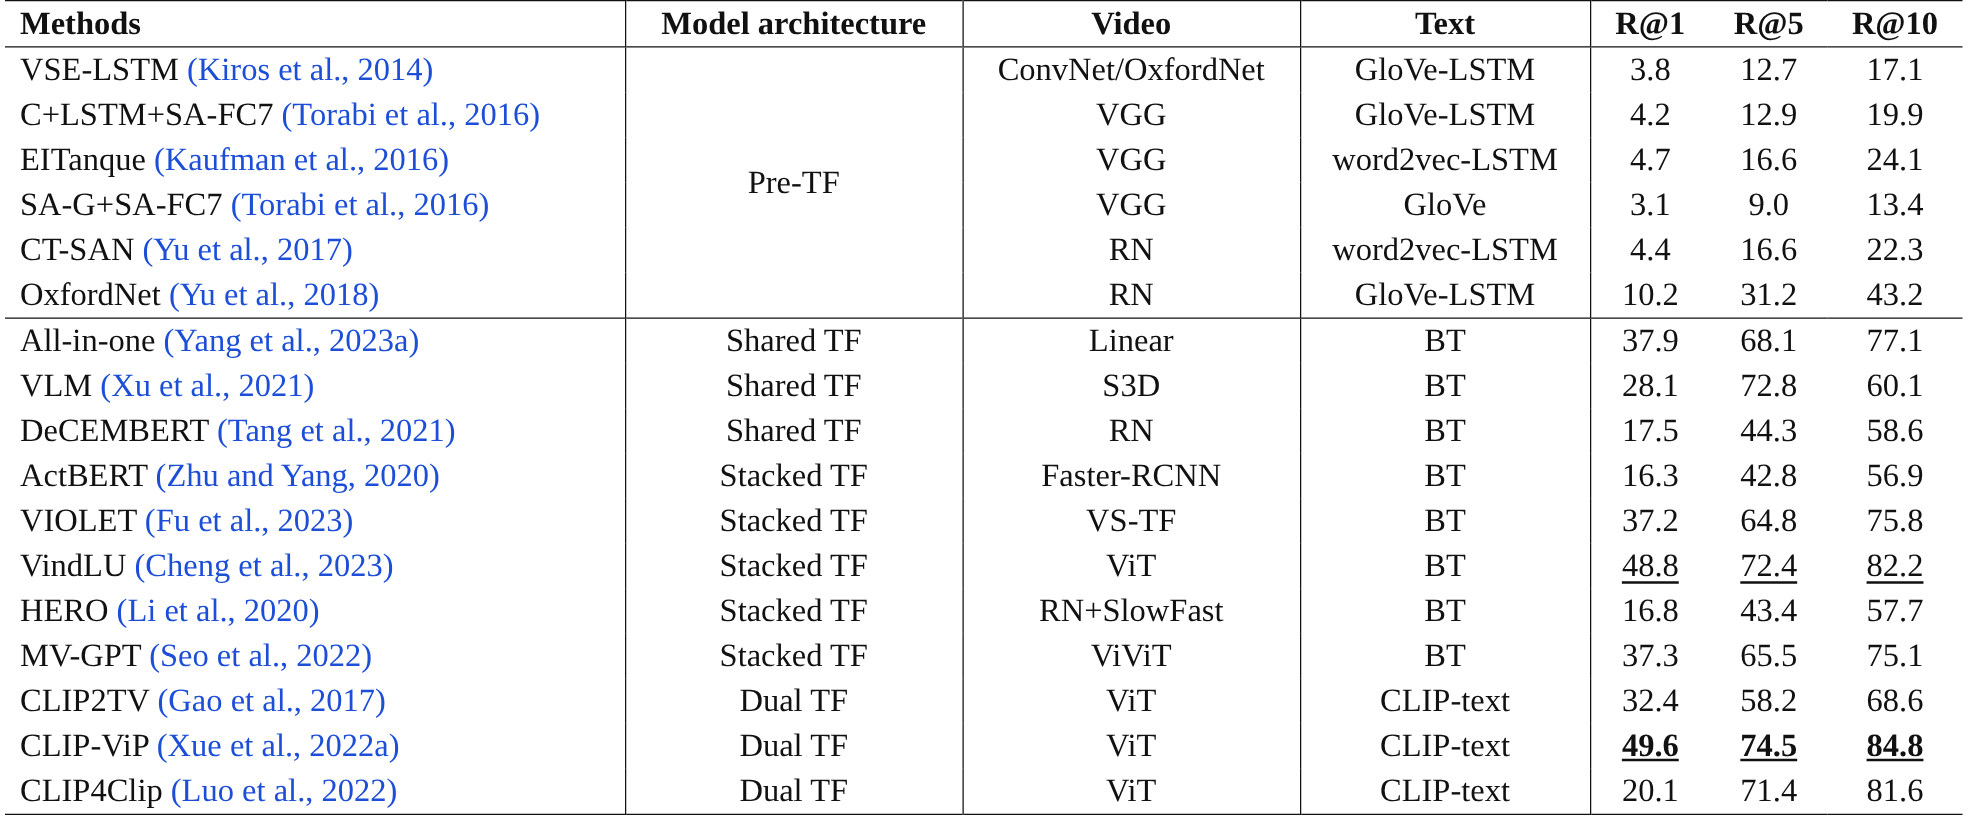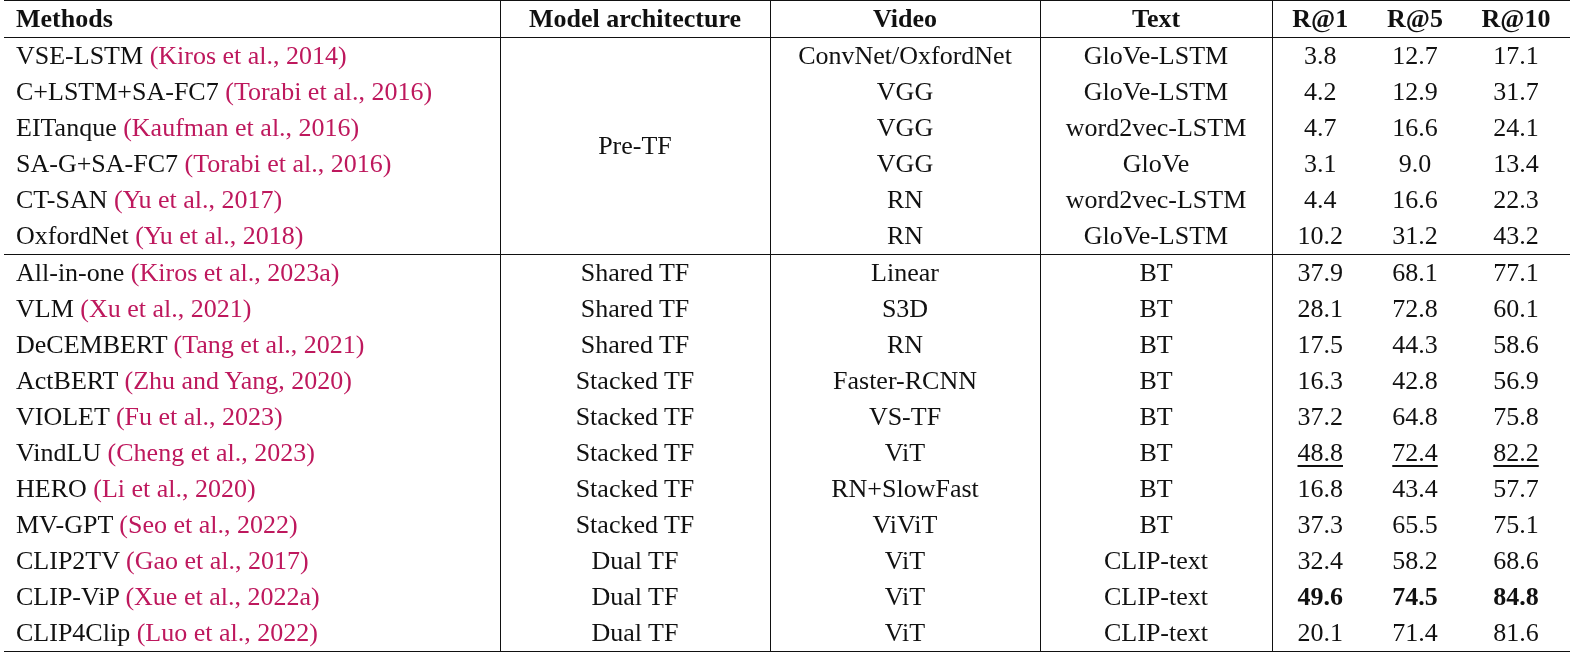--- a/index.html
+++ b/index.html
@@ -14,22 +14,22 @@
       table-layout: fixed;
     }
     thead tr { border-top: 1.5px solid #111; border-bottom: 1.5px solid #111; }
     tbody.pre tr:last-child { border-bottom: 1.5px solid #111; }
     tbody.post tr:last-child { border-bottom: 1.5px solid #111; }
     th, td { height: 36px; padding: 0 8px; line-height: 36px; white-space: nowrap; }
     th { font-weight: bold; text-align: center; }
     th.methods, td.methods { text-align: left; padding-left: 12px; }
     td { text-align: center; }
     .vr { border-right: 1.5px solid #111; }
-    .cite { color: #be185d; text-align: center; }
-    .best { font-weight: bold; }
+    .cite { color: #1d4ed8; text-align: center; }
+    .best { font-weight: bold; text-decoration: underline; }
     .second { text-decoration: underline; text-underline-offset: 4px; }
     col.c1 { width: 496px; }
     col.c2 { width: 270px; }
     col.c3 { width: 270px; }
     col.c4 { width: 232px; }
     col.c5 { width: 96px; }
     col.c6 { width: 94px; }
     col.c7 { width: 108px; }
   </style>
 </head>
@@ -65,21 +65,21 @@
         <td>3.8</td>
         <td>12.7</td>
         <td>17.1</td>
       </tr>
       <tr>
         <td class="methods vr"><span>C+LSTM+SA-FC7</span> <span class="cite">(Torabi et al., 2016)</span></td>
         <td class="vr">VGG</td>
         <td class="vr">GloVe-LSTM</td>
         <td>4.2</td>
         <td>12.9</td>
-        <td>31.7</td>
+        <td>19.9</td>
       </tr>
       <tr>
         <td class="methods vr"><span>EITanque</span> <span class="cite">(Kaufman et al., 2016)</span></td>
         <td class="vr">VGG</td>
         <td class="vr">word2vec-LSTM</td>
         <td>4.7</td>
         <td>16.6</td>
         <td>24.1</td>
       </tr>
       <tr>
@@ -102,21 +102,21 @@
         <td class="methods vr"><span>OxfordNet</span> <span class="cite">(Yu et al., 2018)</span></td>
         <td class="vr">RN</td>
         <td class="vr">GloVe-LSTM</td>
         <td>10.2</td>
         <td>31.2</td>
         <td>43.2</td>
       </tr>
     </tbody>
   <tbody class="post" id="group1">
       <tr>
-        <td class="methods vr"><span>All-in-one</span> <span class="cite">(Kiros et al., 2023a)</span></td>
+        <td class="methods vr"><span>All-in-one</span> <span class="cite">(Yang et al., 2023a)</span></td>
         <td class="vr">Shared TF</td>
         <td class="vr">Linear</td>
         <td class="vr">BT</td>
         <td>37.9</td>
         <td>68.1</td>
         <td>77.1</td>
       </tr>
       <tr>
         <td class="methods vr"><span>VLM</span> <span class="cite">(Xu et al., 2021)</span></td>
         <td class="vr">Shared TF</td>

